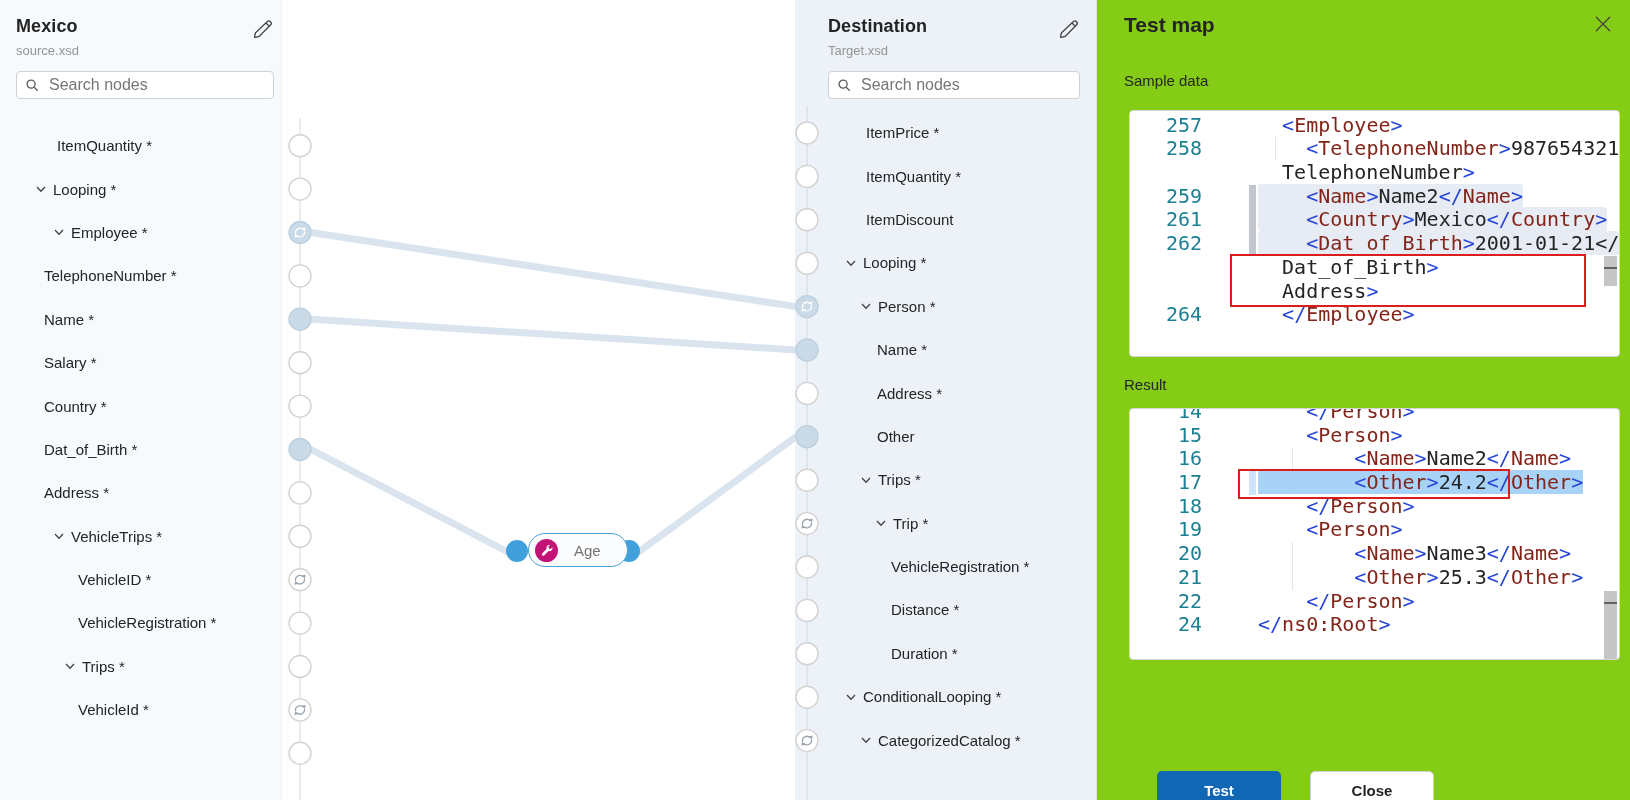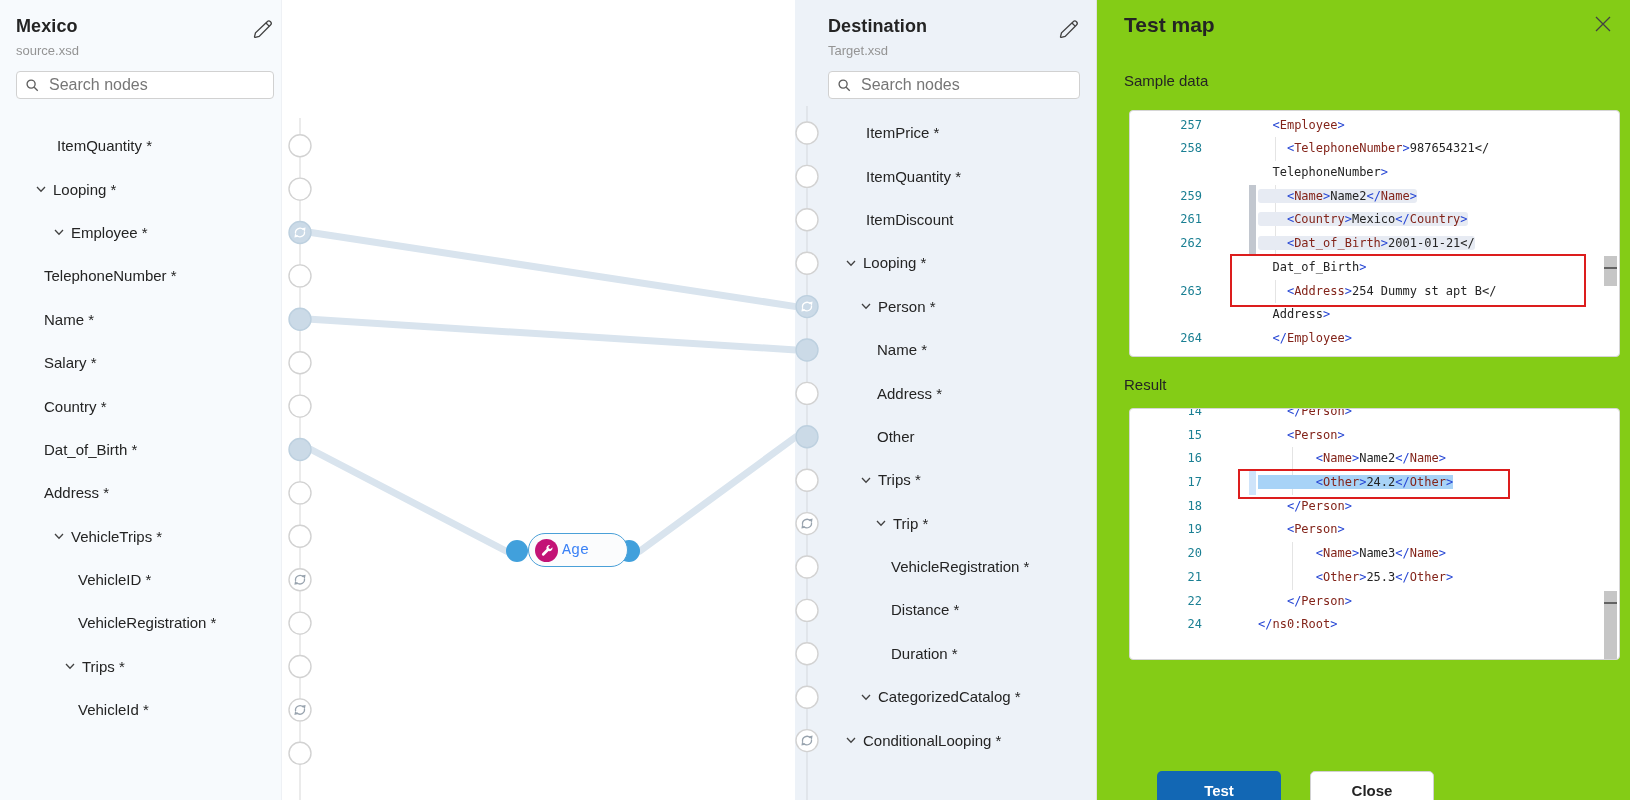--- a/index.html
+++ b/index.html
@@ -25,29 +25,29 @@
   .dst-panel .p1{padding-left:50px}.dst-panel .p2{padding-left:65px}.dst-panel .p3{padding-left:80px}
   .dst-panel .l2{padding-left:71px}.dst-panel .l3{padding-left:82px}.dst-panel .l4{padding-left:96px}
   
   .overlay{position:absolute;left:0;top:0;z-index:3;pointer-events:none;}
   
   .fn-handle{position:absolute;top:540px;width:22px;height:22px;border-radius:50%;background:var(--handle-blue);z-index:4;cursor:pointer;}
   .fn-node{position:absolute;left:528px;top:533px;width:100px;height:34px;background:#fbfcfd;
            border:1.5px solid #4aa0d8;border-radius:17px;display:flex;align-items:center;z-index:5;cursor:pointer;box-sizing:border-box;}
   .fn-icon{width:23px;height:23px;border-radius:50%;background:var(--function-icon);margin-left:6px;
            display:flex;align-items:center;justify-content:center;flex:none;}
-  .fn-label{margin-left:4px;font-size:15px;color:#3b82f6;font-family:Liberation Mono, monospace;}
+  .fn-label{margin-left:16px;font-size:15px;color:#737373;}
   
   .tp-title{position:absolute;left:27px;top:13px;font-size:21px;font-weight:700;}
   .tp-close{position:absolute;right:16px;top:12px;width:24px;height:24px;cursor:pointer;display:flex;align-items:center;justify-content:center;}
   .tp-label{position:absolute;left:27px;font-size:15px;color:#242424;}
   .editor{position:absolute;left:32px;width:491px;background:#fff;border:1px solid #d6d6d6;border-radius:4px;
           overflow:hidden;box-sizing:border-box;font-family:"DejaVu Sans Mono",monospace;}
   .erows{position:relative;}
-  .crow{display:flex;height:23.7px;line-height:23.7px;font-size:12px;}
+  .crow{display:flex;height:23.7px;line-height:23.7px;font-size:20px;}
   .crow .g{width:54px;padding-left:18px;box-sizing:content-box;text-align:right;color:#1a7f93;flex:none;}
   .crow .dec{width:7px;margin-left:47px;flex:none;}
   .crow .dec.on{background:#c2c7cf;}
   .crow.sel .dec{background:#cfe4fa;}
   .code{white-space:pre;margin-left:2px;}
   .g1s{background:linear-gradient(#e4e4e4,#e4e4e4) 17px 0/1px 100% no-repeat;}
   .g1r{background:linear-gradient(#e4e4e4,#e4e4e4) 34px 0/1px 100% no-repeat;}
   .txt.hl{background:#e7ebf3;border-radius:3px;}
   .txt.tsel{background:var(--selection-blue);}
   .xd{color:#2646d4;}.xt{color:#83241a;}
@@ -215,35 +215,35 @@
         </div>
         <div class="trow l4">
           <span>VehicleRegistration *</span>
         </div>
         <div class="trow l4">
           <span>Distance *</span>
         </div>
         <div class="trow l4">
           <span>Duration *</span>
         </div>
+        <div class="trow p1">
+          <span class="chev">
+            <svg width="12" height="12" viewBox="0 0 12 12">
+              <path d="M2 4 6 8.2 10 4" fill="none" stroke="#424242" stroke-width="1.3"></path>
+            </svg>
+          </span>
+          <span>ConditionalLooping *</span>
+        </div>
         <div class="trow p2">
           <span class="chev">
             <svg width="12" height="12" viewBox="0 0 12 12">
               <path d="M2 4 6 8.2 10 4" fill="none" stroke="#424242" stroke-width="1.3"></path>
             </svg>
           </span>
           <span>CategorizedCatalog *</span>
-        </div>
-        <div class="trow p1">
-          <span class="chev">
-            <svg width="12" height="12" viewBox="0 0 12 12">
-              <path d="M2 4 6 8.2 10 4" fill="none" stroke="#424242" stroke-width="1.3"></path>
-            </svg>
-          </span>
-          <span>ConditionalLooping *</span>
         </div>
       </div>
   </div>
 
   <svg class="overlay" width="1630" height="800" id="overlay">
       <line x1="300" y1="118" x2="300" y2="800" stroke="#dedede" stroke-width="1.2"></line>
       <line x1="807" y1="106" x2="807" y2="800" stroke="#d8dce2" stroke-width="1.2"></line>
       <line x1="311" y1="232.5" x2="796" y2="306.6" stroke="#d9e4ee" stroke-width="7" stroke-linecap="round"></line>
       <line x1="311" y1="319.29999999999995" x2="796" y2="350" stroke="#d9e4ee" stroke-width="7" stroke-linecap="round"></line>
       <line x1="311" y1="449.5" x2="506" y2="551" stroke="#d9e4ee" stroke-width="7" stroke-linecap="round"></line>
@@ -419,25 +419,20 @@
             <span class="g">262</span>
             <span class="dec on"></span>
             <span class="code g1s"><span class="txt hl">    <span class="xd">&lt;</span><span class="xt">Dat_of_Birth</span><span class="xd">&gt;</span>2001-01-21&lt;/</span></span>
           </div>
           <div class="crow">
             <span class="g"></span>
             <span class="dec"></span>
             <span class="code"><span class="txt">  Dat_of_Birth<span class="xd">&gt;</span></span></span>
           </div>
           <div class="crow">
-            <span class="g">263</span>
-            <span class="dec"></span>
-            <span class="code g1s"><span class="txt">    <span class="xd">&lt;</span><span class="xt">Address</span><span class="xd">&gt;</span>254 Dummy st apt B&lt;/</span></span>
-          </div>
-          <div class="crow">
             <span class="g"></span>
             <span class="dec"></span>
             <span class="code"><span class="txt">  Address<span class="xd">&gt;</span></span></span>
           </div>
           <div class="crow">
             <span class="g">264</span>
             <span class="dec"></span>
             <span class="code"><span class="txt">  <span class="xd">&lt;/</span><span class="xt">Employee</span><span class="xd">&gt;</span></span></span>
           </div>
         </div>

